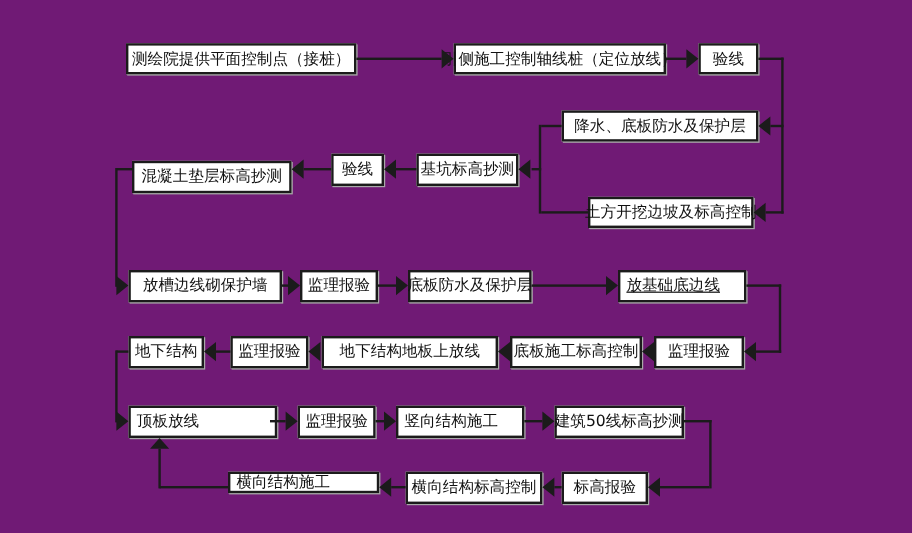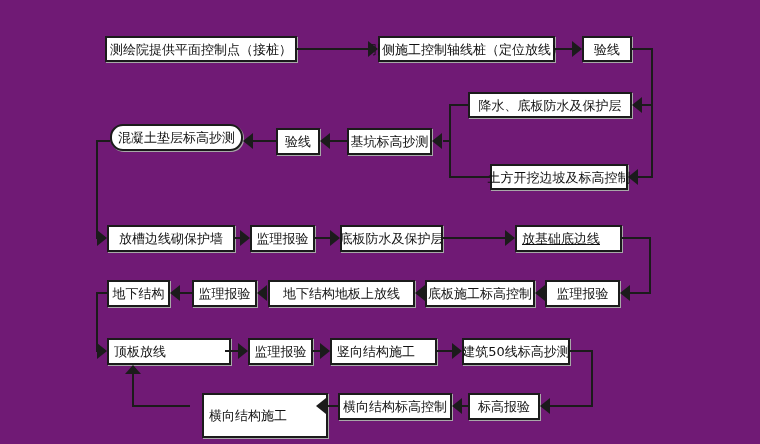--- a/index.html
+++ b/index.html
@@ -32,40 +32,40 @@
   .arrow-up{border-left:8px solid transparent;border-right:8px solid transparent;border-bottom:9px solid #1b1b1b;}
 </style>
 </head>
 <body>
 
 <div id="flowchart-canvas" style="background: #701a75;">
     <div class="node" style="left: 105px; top: 36px; width: 192px; height: 26px; border-color: rgb(27, 27, 27); color: rgb(17, 17, 17);">测绘院提供平面控制点（接桩）</div>
     <div class="node" style="left: 378px; top: 36px; width: 177px; height: 26px; border-color: rgb(27, 27, 27); color: rgb(17, 17, 17);">引侧施工控制轴线桩（定位放线）</div>
     <div class="node" style="left: 582px; top: 36px; width: 50px; height: 26px; border-color: rgb(27, 27, 27); color: rgb(17, 17, 17);">验线</div>
     <div class="node" style="left: 468px; top: 92px; width: 164px; height: 26px; border-color: rgb(27, 27, 27); color: rgb(17, 17, 17);">降水、底板防水及保护层</div>
-    <div class="node" style="left: 110px; top: 124px; width: 133px; height: 27px; border-color: rgb(27, 27, 27); color: rgb(17, 17, 17); border-radius: 13px;">混凝土垫层标高抄测</div>
+    <div class="node" style="left: 110px; top: 134px; width: 133px; height: 27px; border-color: rgb(27, 27, 27); color: rgb(17, 17, 17);">混凝土垫层标高抄测</div>
     <div class="node" style="left: 276px; top: 128px; width: 44px; height: 27px; border-color: rgb(27, 27, 27); color: rgb(17, 17, 17);">验线</div>
     <div class="node" style="left: 347px; top: 128px; width: 85px; height: 27px; border-color: rgb(27, 27, 27); color: rgb(17, 17, 17);">基坑标高抄测</div>
     <div class="node" style="left: 490px; top: 164px; width: 138px; height: 26px; border-color: rgb(27, 27, 27); color: rgb(17, 17, 17);">土方开挖边坡及标高控制</div>
     <div class="node" style="left: 107px; top: 225px; width: 128px; height: 27px; border-color: rgb(27, 27, 27); color: rgb(17, 17, 17);">放槽边线砌保护墙</div>
     <div class="node" style="left: 250px; top: 225px; width: 65px; height: 27px; border-color: rgb(27, 27, 27); color: rgb(17, 17, 17);">监理报验</div>
     <div class="node" style="left: 340px; top: 225px; width: 103px; height: 27px; border-color: rgb(27, 27, 27); color: rgb(17, 17, 17);">底板防水及保护层</div>
     <div class="node align-left" style="left: 515px; top: 225px; width: 107px; height: 27px; border-color: rgb(27, 27, 27); color: rgb(17, 17, 17); text-decoration: underline;">放基础底边线</div>
     <div class="node" style="left: 545px; top: 280px; width: 75px; height: 27px; border-color: rgb(27, 27, 27); color: rgb(17, 17, 17);">监理报验</div>
     <div class="node" style="left: 425px; top: 280px; width: 110px; height: 27px; border-color: rgb(27, 27, 27); color: rgb(17, 17, 17);">底板施工标高控制</div>
     <div class="node" style="left: 268px; top: 280px; width: 147px; height: 27px; border-color: rgb(27, 27, 27); color: rgb(17, 17, 17);">地下结构地板上放线</div>
     <div class="node" style="left: 192px; top: 280px; width: 65px; height: 27px; border-color: rgb(27, 27, 27); color: rgb(17, 17, 17);">监理报验</div>
     <div class="node" style="left: 107px; top: 280px; width: 63px; height: 27px; border-color: rgb(27, 27, 27); color: rgb(17, 17, 17); text-align: right;">地下结构</div>
     <div class="node align-left" style="left: 107px; top: 338px; width: 124px; height: 27px; border-color: rgb(27, 27, 27); color: rgb(17, 17, 17);">顶板放线</div>
     <div class="node" style="left: 248px; top: 338px; width: 65px; height: 27px; border-color: rgb(27, 27, 27); color: rgb(17, 17, 17);">监理报验</div>
     <div class="node align-left" style="left: 330px; top: 338px; width: 107px; height: 27px; border-color: rgb(27, 27, 27); color: rgb(17, 17, 17);">竖向结构施工</div>
     <div class="node" style="left: 462px; top: 338px; width: 108px; height: 27px; border-color: rgb(27, 27, 27); color: rgb(17, 17, 17);">建筑50线标高抄测</div>
     <div class="node" style="left: 468px; top: 393px; width: 72px; height: 27px; border-color: rgb(27, 27, 27); color: rgb(17, 17, 17);">标高报验</div>
     <div class="node" style="left: 338px; top: 393px; width: 114px; height: 27px; border-color: rgb(27, 27, 27); color: rgb(17, 17, 17);">横向结构标高控制</div>
-    <div class="node align-left" style="left: 190px; top: 393px; width: 126px; height: 45px; border-color: rgb(27, 27, 27); color: rgb(17, 17, 17); margin-left: 12px;">横向结构施工</div>
+    <div class="node align-left" style="left: 190px; top: 393px; width: 126px; height: 18px; border-color: rgb(27, 27, 27); color: rgb(17, 17, 17);">横向结构施工</div>
     <div class="line" style="left: 297px; top: 48px; width: 71px; height: 2px; background: rgb(27, 27, 27);"></div>
     <div class="line" style="left: 555px; top: 48px; width: 17px; height: 2px; background: rgb(27, 27, 27);"></div>
     <div class="line" style="left: 632px; top: 48px; width: 21px; height: 2px; background: rgb(27, 27, 27);"></div>
     <div class="line" style="left: 651px; top: 48px; width: 2px; height: 130px; background: rgb(27, 27, 27);"></div>
     <div class="line" style="left: 642px; top: 104px; width: 11px; height: 2px; background: rgb(27, 27, 27);"></div>
     <div class="line" style="left: 638px; top: 176px; width: 15px; height: 2px; background: rgb(27, 27, 27);"></div>
     <div class="line" style="left: 449px; top: 104px; width: 2px; height: 74px; background: rgb(27, 27, 27);"></div>
     <div class="line" style="left: 451px; top: 104px; width: 17px; height: 2px; background: rgb(27, 27, 27);"></div>
     <div class="line" style="left: 451px; top: 176px; width: 39px; height: 2px; background: rgb(27, 27, 27);"></div>
     <div class="line" style="left: 443px; top: 140px; width: 8px; height: 2px; background: rgb(27, 27, 27);"></div>

